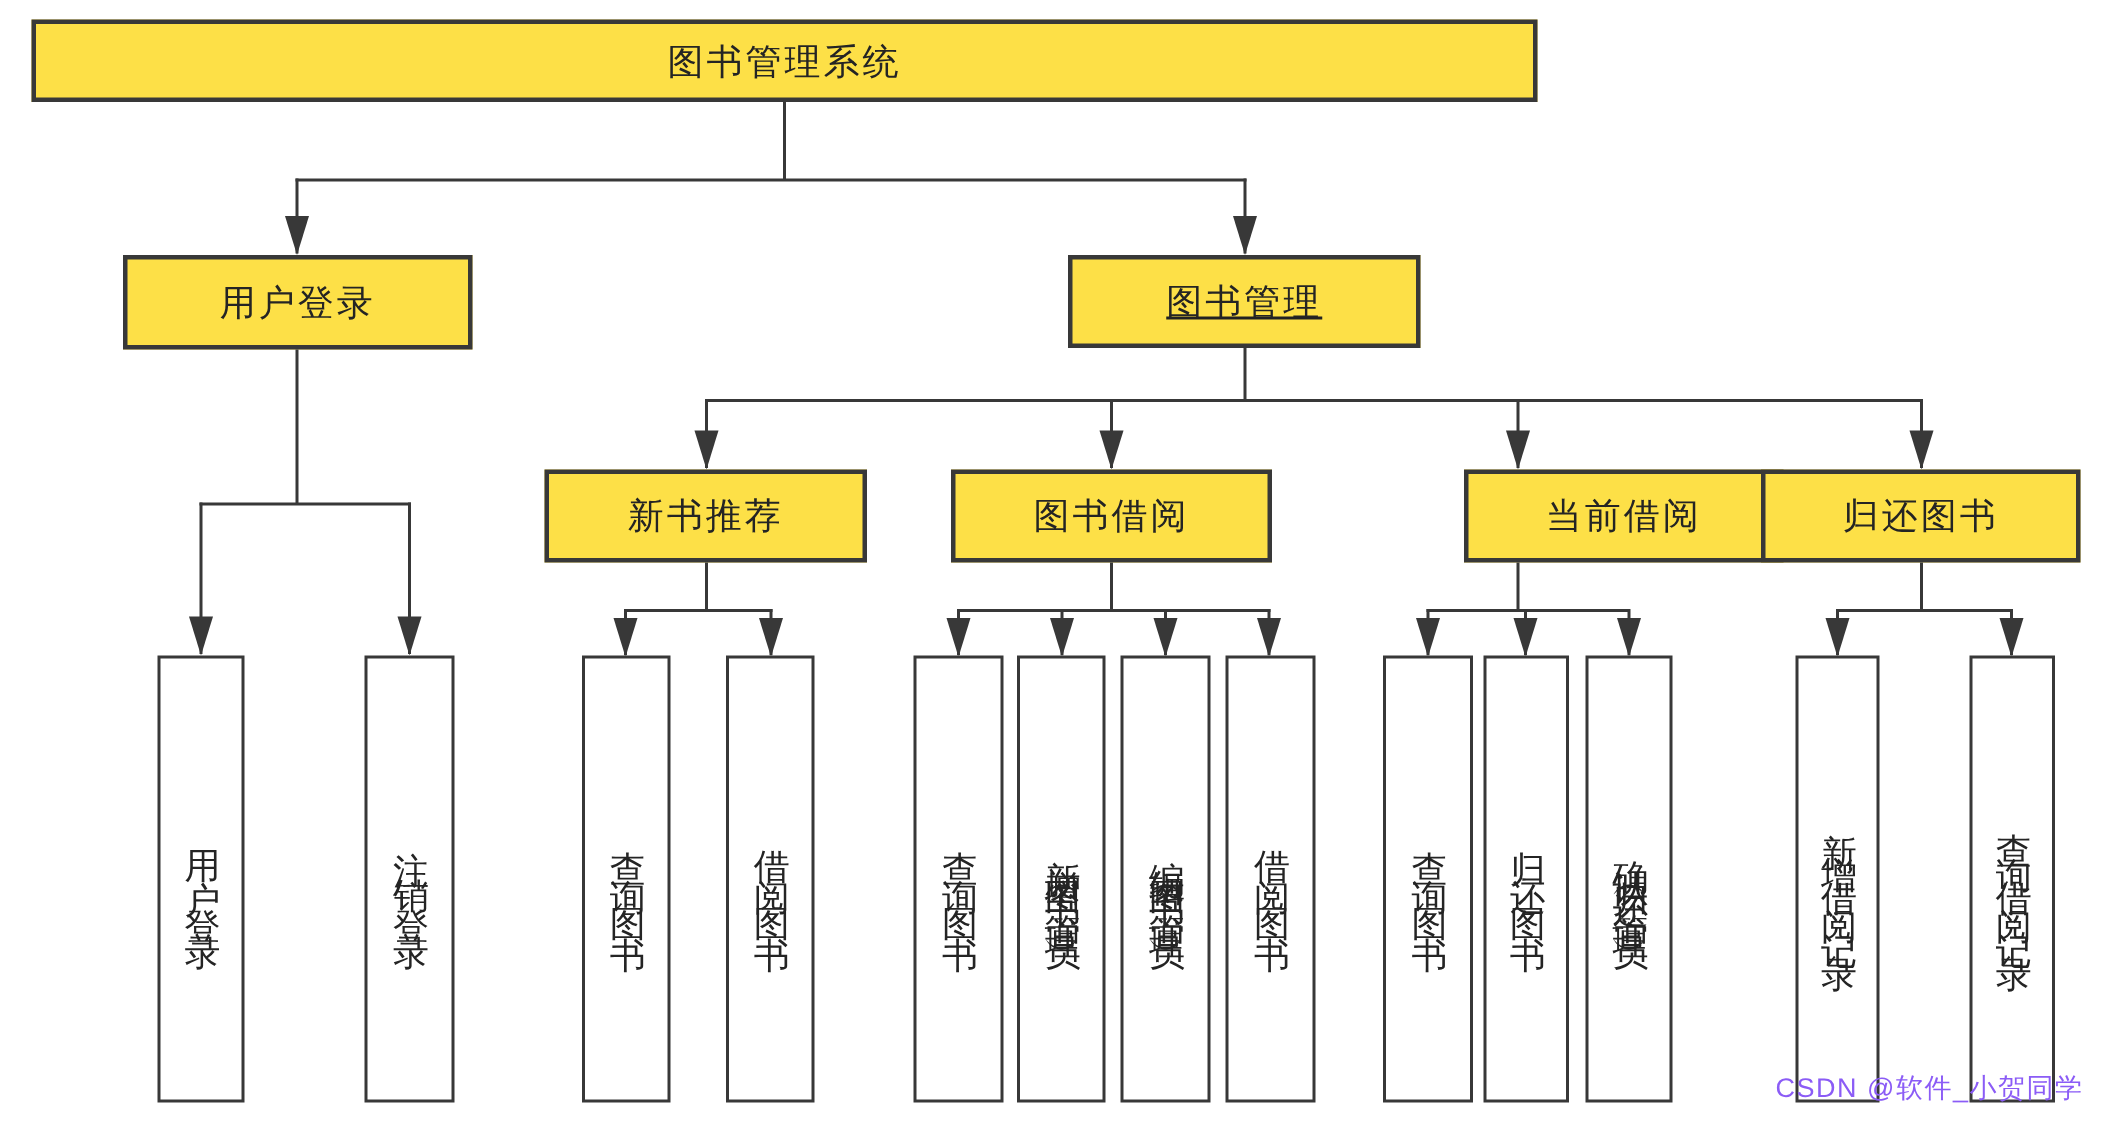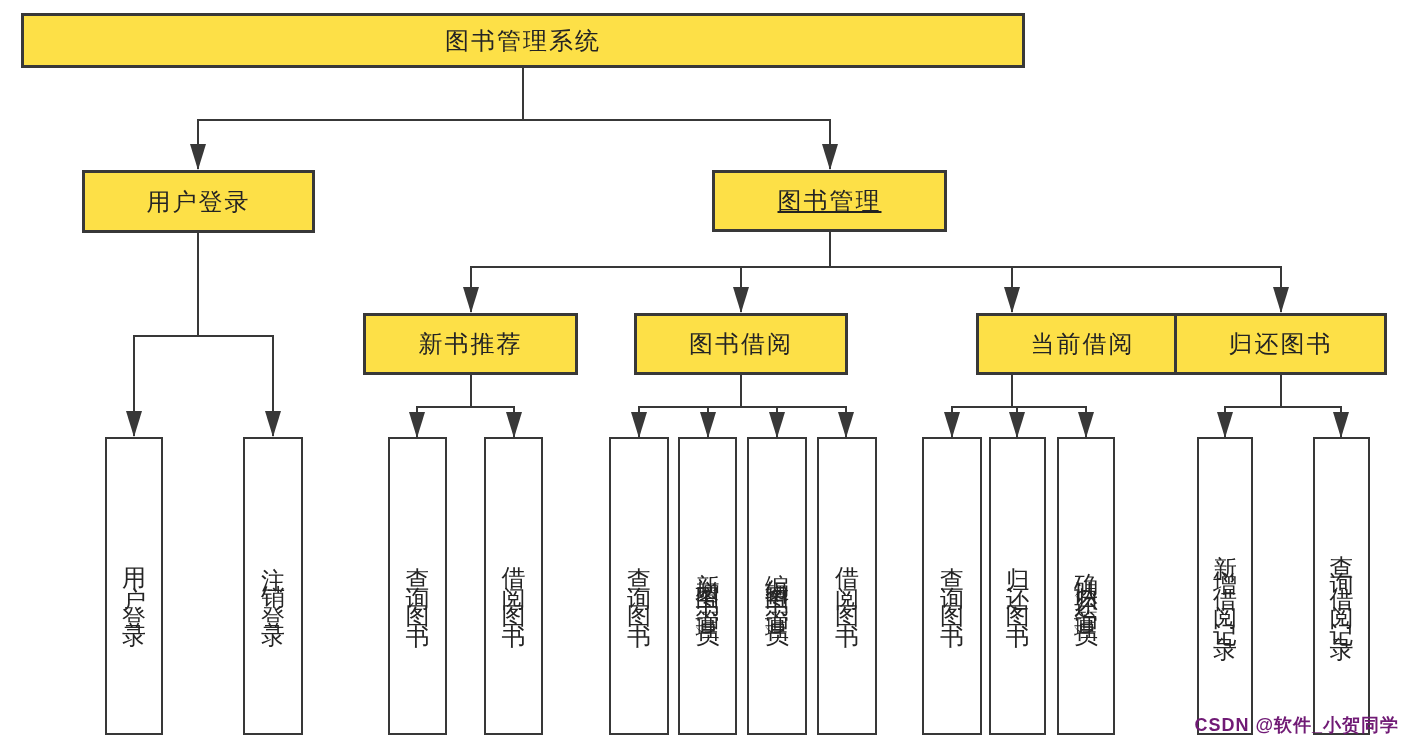--- a/index.html
+++ b/index.html
@@ -66,27 +66,26 @@
     position: absolute;
     width: 0;
     height: 0;
     border-left: 8px solid transparent;
     border-right: 8px solid transparent;
     border-top: 26px solid #383838;
   }
   
   .watermark {
     position: absolute;
-    right: 6px;
+    right: 16px;
     bottom: 10px;
     font-size: 18px;
-    color: #701a75;
+    color: #8b5cf6;
     letter-spacing: 1px;
     white-space: nowrap;
-    font-weight: bold;
   }
 </style>
 </head>
 <body>
 
 <div id="canvas">
 
   <div class="node" style="left:21px; top:13px; width:1004px; height:55px;">
     <span class="lbl">图书管理系统</span>
   </div>

